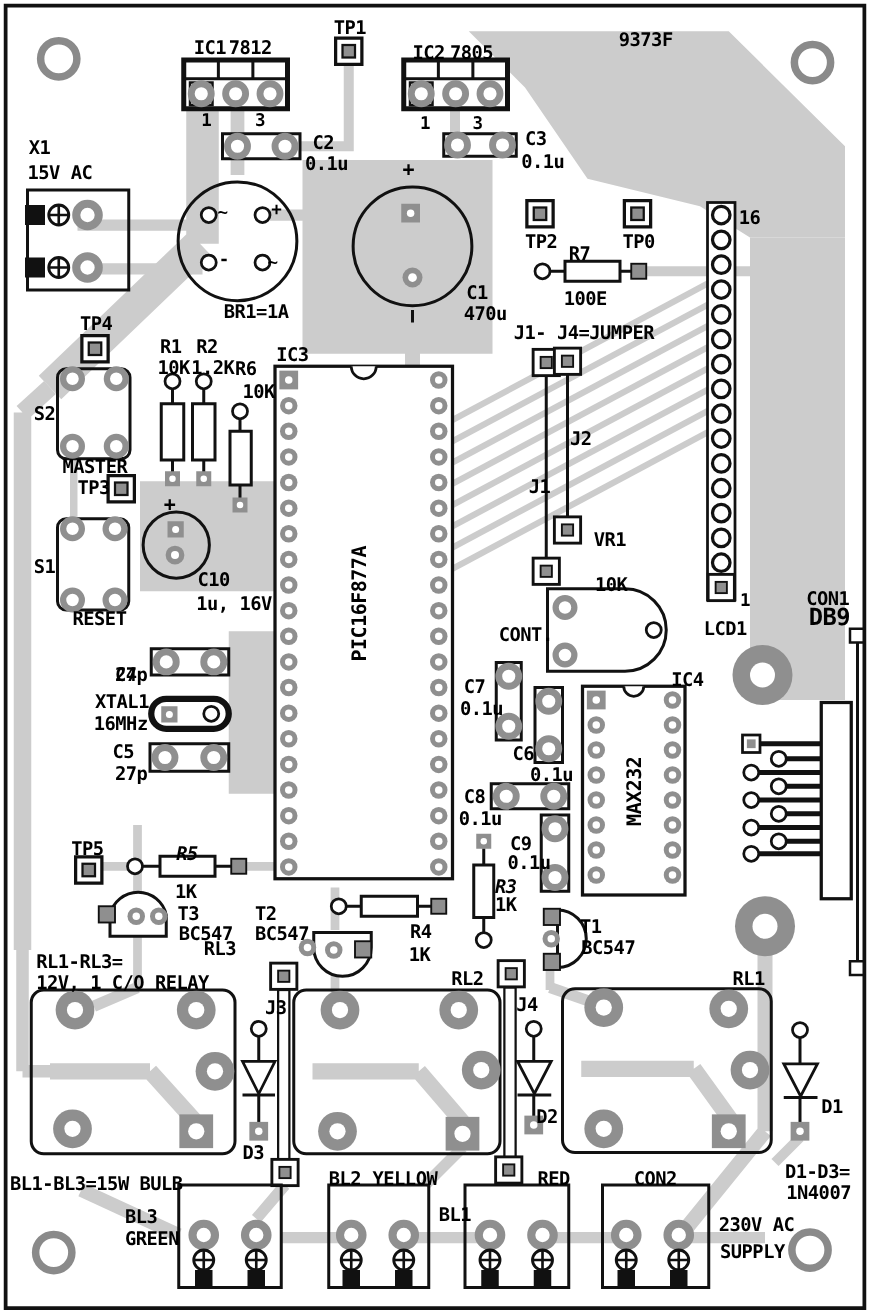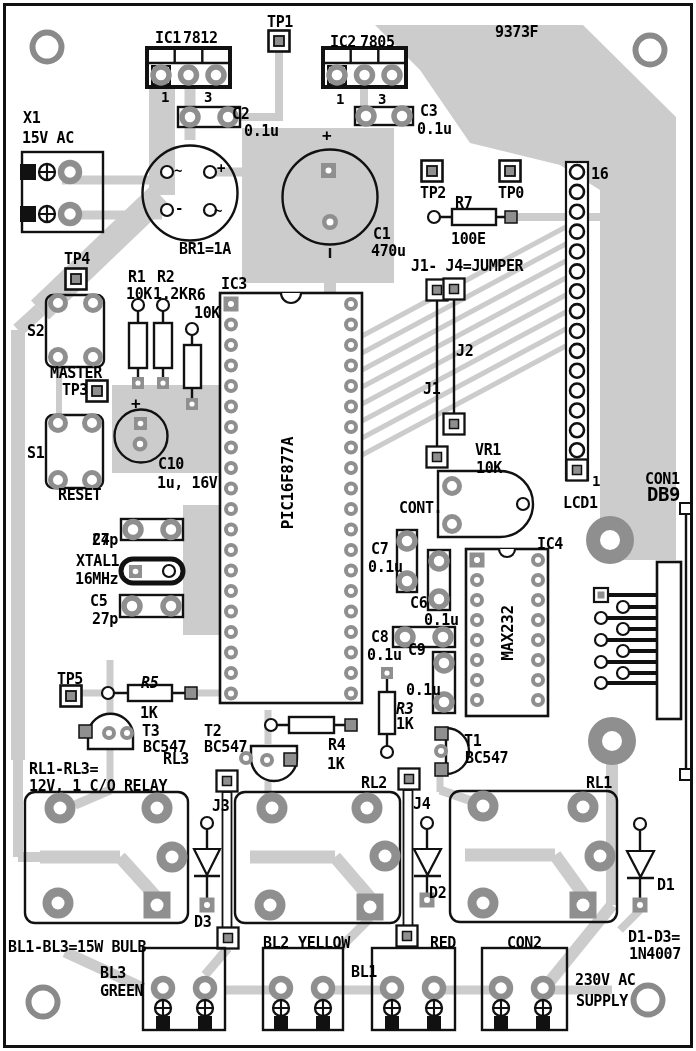--- a/index.html
+++ b/index.html
@@ -546,21 +546,21 @@
 <div class="lbl" style="left: 155px; top: 31px; text-align: right;">IC1</div>
     <div class="lbl" style="left: 183px; top: 31px;">7812</div>
     <div class="lbl" style="left: 267px; top: 15px;">TP1</div>
     <div class="lbl" style="left: 330px; top: 35px;">IC2</div>
     <div class="lbl" style="left: 360px; top: 35px;">7805</div>
     <div class="lbl" style="left: 495px; top: 25px;">9373F</div>
     <div class="lbl" style="left: 161px; top: 90px; font-size: 14px;">1</div>
     <div class="lbl" style="left: 204px; top: 90px; font-size: 14px;">3</div>
     <div class="lbl" style="left: 336px; top: 92px; font-size: 14px;">1</div>
     <div class="lbl" style="left: 378px; top: 92px; font-size: 14px;">3</div>
-    <div class="lbl" style="left: 232px; top: 107px;">C2</div>
+    <div class="lbl" style="left: 250px; top: 107px;">C2</div>
     <div class="lbl" style="left: 244px; top: 124px;">0.1u</div>
     <div class="lbl" style="left: 420px; top: 104px;">C3</div>
     <div class="lbl" style="left: 417px; top: 122px;">0.1u</div>
     <div class="lbl" style="left: 23px; top: 111px;">X1</div>
     <div class="lbl" style="left: 22px; top: 131px;">15V AC</div>
     <div class="lbl" style="left: 174px; top: 163px; font-size: 14px;">~</div>
     <div class="lbl" style="left: 217px; top: 161px; font-size: 14px;">+</div>
     <div class="lbl" style="left: 175px; top: 201px; font-size: 14px;">-</div>
     <div class="lbl" style="left: 214px; top: 203px; font-size: 14px;">~</div>
     <div class="lbl" style="left: 179px; top: 242px;">BR1=1A</div>
@@ -584,41 +584,41 @@
     <div class="lbl" style="left: 27px; top: 324px;">S2</div>
     <div class="lbl" style="left: 50px; top: 366px;">MASTER</div>
     <div class="lbl" style="left: 62px; top: 383px;">TP3</div>
     <div class="lbl" style="left: 456px; top: 344px;">J2</div>
     <div class="lbl" style="left: 423px; top: 382px;">J1</div>
     <div class="lbl" style="left: 27px; top: 446px;">S1</div>
     <div class="lbl" style="left: 58px; top: 488px;">RESET</div>
     <div class="lbl" style="left: 131px; top: 396px; font-size: 16px;">+</div>
     <div class="lbl" style="left: 158px; top: 457px;">C10</div>
     <div class="lbl" style="left: 157px; top: 476px;">1u, 16V</div>
-    <div class="lbl" style="left: 475px; top: 443px; text-align: center;">VR1</div>
+    <div class="lbl" style="left: 475px; top: 425px; text-align: center;">VR1</div>
     <div class="lbl" style="left: 476px; top: 461px;">10K</div>
     <div class="lbl" style="left: 399px; top: 501px;">CONT.</div>
     <div class="lbl" style="left: 592px; top: 474px; font-size: 14px;">1</div>
     <div class="lbl" style="left: 563px; top: 496px;">LCD1</div>
     <div class="lbl" style="left: 645px; top: 472px;">CON1</div>
     <div class="lbl" style="left: 647px; top: 485px; font-size: 19px;">DB9</div>
     <div class="lbl" style="left: 92px; top: 516px; margin-top: 17px;">C4</div>
     <div class="lbl" style="left: 92px; top: 533px;">27p</div>
     <div class="lbl" style="left: 76px; top: 554px;">XTAL1</div>
     <div class="lbl" style="left: 75px; top: 572px;">16MHz</div>
     <div class="lbl" style="left: 90px; top: 594px;">C5</div>
     <div class="lbl" style="left: 92px; top: 612px;">27p</div>
     <div class="lbl" style="left: 371px; top: 542px;">C7</div>
     <div class="lbl" style="left: 368px; top: 560px;">0.1u</div>
     <div class="lbl" style="left: 410px; top: 596px;">C6</div>
     <div class="lbl" style="left: 424px; top: 613px;">0.1u</div>
     <div class="lbl" style="left: 537px; top: 537px;">IC4</div>
     <div class="lbl" style="left: 371px; top: 630px;">C8</div>
     <div class="lbl" style="left: 367px; top: 648px;">0.1u</div>
-    <div class="lbl" style="left: 408px; top: 643px;">C9</div>
+    <div class="lbl" style="left: 408px; top: 668px;">C9</div>
     <div class="lbl" style="left: 406px; top: 683px;">0.1u</div>
     <div class="lbl vtext" style="left: 288px; top: 483px; font-size: 16px;">PIC16F877A</div>
     <div class="lbl vtext" style="left: 508px; top: 633px; font-size: 16px;">MAX232</div>
     <div class="lbl" style="left: 57px; top: 672px;">TP5</div>
     <div class="lbl" style="left: 141px; top: 676px; font-style: italic;">R5</div>
     <div class="lbl" style="left: 140px; top: 706px;">1K</div>
     <div class="lbl" style="left: 396px; top: 702px; font-style: italic;">R3</div>
     <div class="lbl" style="left: 396px; top: 717px;">1K</div>
     <div class="lbl" style="left: 142px; top: 724px;">T3</div>
     <div class="lbl" style="left: 143px; top: 740px;">BC547</div>

